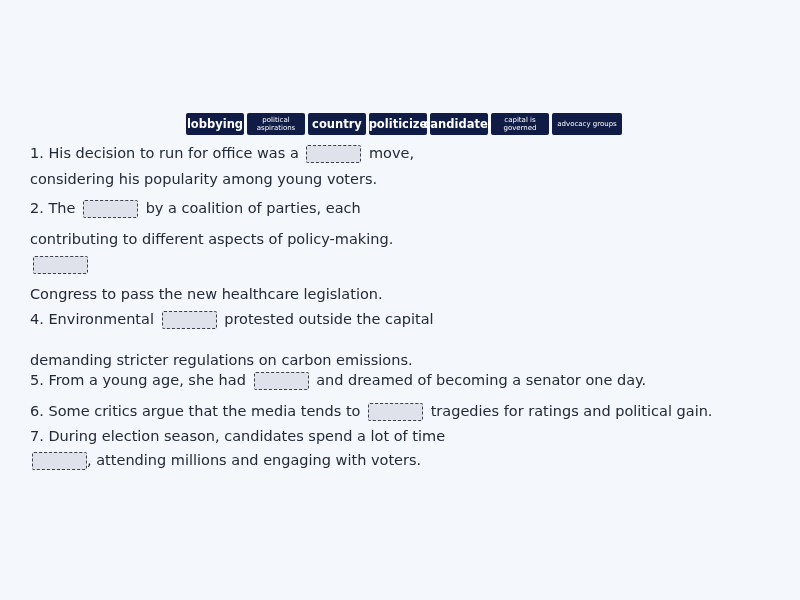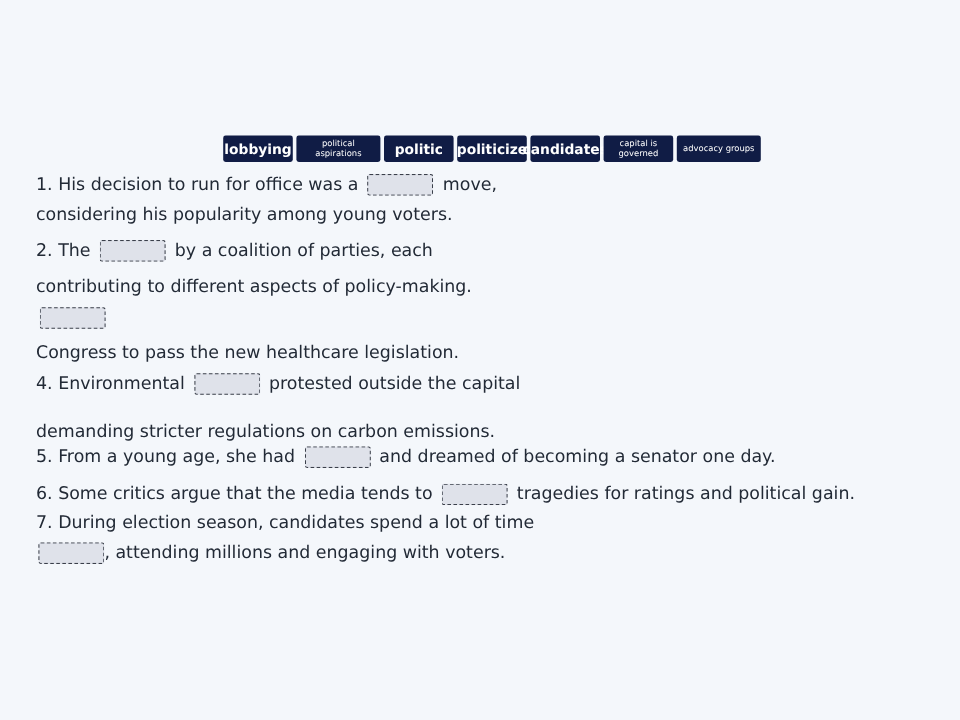--- a/index.html
+++ b/index.html
@@ -40,22 +40,22 @@
     margin:0 3px;
     box-sizing:border-box;
     cursor:pointer;
   }
 </style>
 </head>
 <body>
 
 <div class="word-bank">
   <div class="chip big" style="width:58px">lobbying</div>
-  <div class="chip small" style="width:70px">political aspirations</div>
-  <div class="chip big" style="width:58px">politic</div>
+  <div class="chip small" style="width:58px">political aspirations</div>
+  <div class="chip big" style="width:58px">country</div>
   <div class="chip big" style="width:58px">politicize</div>
   <div class="chip big" style="width:58px">candidates</div>
   <div class="chip small" style="width:58px">capital is governed</div>
   <div class="chip small" style="width:70px">advocacy groups</div>
 </div>
 
 <div class="questions">
   <div class="line" style="top:2px">
     <span>1. His decision to run for office was a</span>
     <span class="blank"></span>

